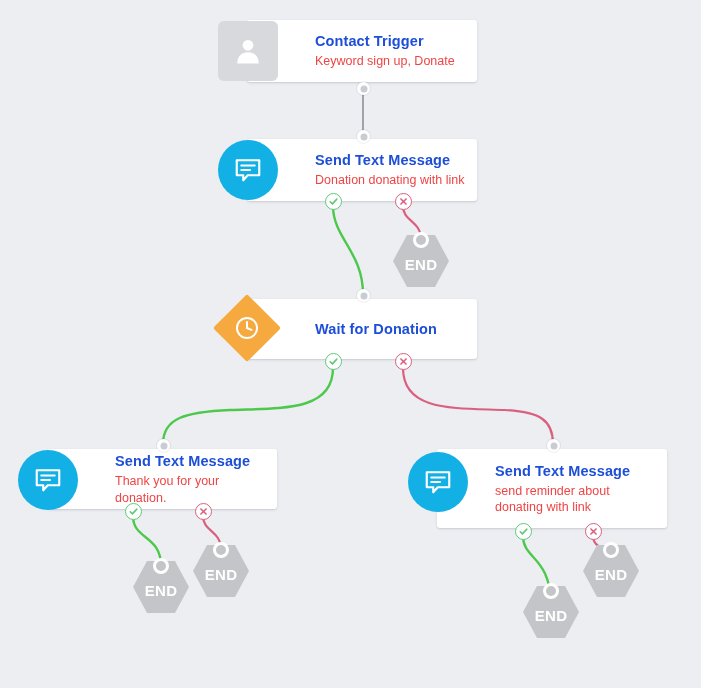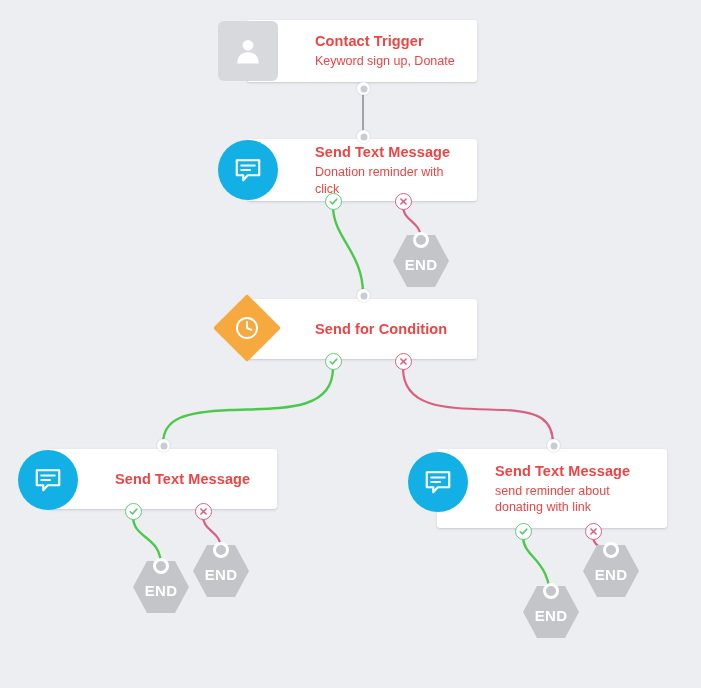--- a/index.html
+++ b/index.html
@@ -51,21 +51,21 @@
     top: 0;
     right: 10px;
     bottom: 0;
     display: flex;
     flex-direction: column;
     justify-content: center;
   }
   .card-title {
     font-size: 14.5px;
     font-weight: bold;
-    color: #ef4444;
+    color: #1d4ed8;
     letter-spacing: 0.1px;
     line-height: 1.25;
   }
   .card-sub {
     font-size: 12.5px;
     color: #ef4444;
     margin-top: 3px;
     line-height: 1.3;
   }
 
@@ -225,21 +225,21 @@
         <path d="M3.4 22 C3.4 15.8 7.3 13 12 13 C16.7 13 20.6 15.8 20.6 22 Z" fill="#ffffff"></path>
       </svg>
     </div>
   </div>
   <div class="port-dot" style="left:357px; top:82px;"></div>
 
   <div class="node">
     <div class="card" style="left:247px; top:139px; width:230px; height:62px;">
       <div class="card-body">
         <div class="card-title">Send Text Message</div>
-        <div class="card-sub">Donation reminder with click</div>
+        <div class="card-sub">Donation donating with link</div>
       </div>
     </div>
     <div class="icon-badge icon-circle" style="left:218px; top:140px;">
       <svg width="30" height="30" viewBox="0 0 24 24" aria-hidden="true">
         <path d="M3 4.2 h18 v12 h-9.2 l-3.6 4 v-4 H3 Z" fill="none" stroke="#ffffff" stroke-width="1.7" stroke-linejoin="round"></path>
         <line x1="6.6" y1="8.4" x2="17.4" y2="8.4" stroke="#ffffff" stroke-width="1.6" stroke-linecap="round"></line>
         <line x1="6.6" y1="12" x2="13.6" y2="12" stroke="#ffffff" stroke-width="1.6" stroke-linecap="round"></line>
       </svg>
     </div>
   </div>
@@ -258,21 +258,21 @@
 
   <div class="end-node" style="left:393px; top:235px;">
     <div class="end-hex"></div>
     <div class="end-label">END</div>
   </div>
   <div class="port-dot on-hex" style="left:413px; top:232px;"></div>
 
   <div class="node">
     <div class="card" style="left:247px; top:299px; width:230px; height:60px;">
       <div class="card-body">
-        <div class="card-title">Send for Condition</div>
+        <div class="card-title">Wait for Donation</div>
       </div>
     </div>
     <div class="icon-badge icon-diamond" style="left:223px; top:304px;">
       <svg width="28" height="28" viewBox="0 0 24 24" aria-hidden="true">
         <circle cx="12" cy="12" r="8.6" fill="none" stroke="#ffffff" stroke-width="1.7"></circle>
         <line x1="12" y1="12" x2="12" y2="6.8" stroke="#ffffff" stroke-width="1.7" stroke-linecap="round"></line>
         <line x1="12" y1="12" x2="15.8" y2="13.6" stroke="#ffffff" stroke-width="1.7" stroke-linecap="round"></line>
       </svg>
     </div>
   </div>
@@ -286,20 +286,21 @@
     <svg width="11" height="11" viewBox="0 0 12 12" aria-hidden="true">
       <line x1="3.2" y1="3.2" x2="8.8" y2="8.8" stroke="#d9607e" stroke-width="1.7" stroke-linecap="round"></line>
       <line x1="8.8" y1="3.2" x2="3.2" y2="8.8" stroke="#d9607e" stroke-width="1.7" stroke-linecap="round"></line>
     </svg>
   </div>
 
   <div class="node">
     <div class="card" style="left:47px; top:449px; width:230px; height:60px;">
       <div class="card-body">
         <div class="card-title">Send Text Message</div>
+        <div class="card-sub">Thank you for your donation.</div>
       </div>
     </div>
     <div class="icon-badge icon-circle" style="left:18px; top:450px;">
       <svg width="30" height="30" viewBox="0 0 24 24" aria-hidden="true">
         <path d="M3 4.2 h18 v12 h-9.2 l-3.6 4 v-4 H3 Z" fill="none" stroke="#ffffff" stroke-width="1.7" stroke-linejoin="round"></path>
         <line x1="6.6" y1="8.4" x2="17.4" y2="8.4" stroke="#ffffff" stroke-width="1.6" stroke-linecap="round"></line>
         <line x1="6.6" y1="12" x2="13.6" y2="12" stroke="#ffffff" stroke-width="1.6" stroke-linecap="round"></line>
       </svg>
     </div>
   </div>

